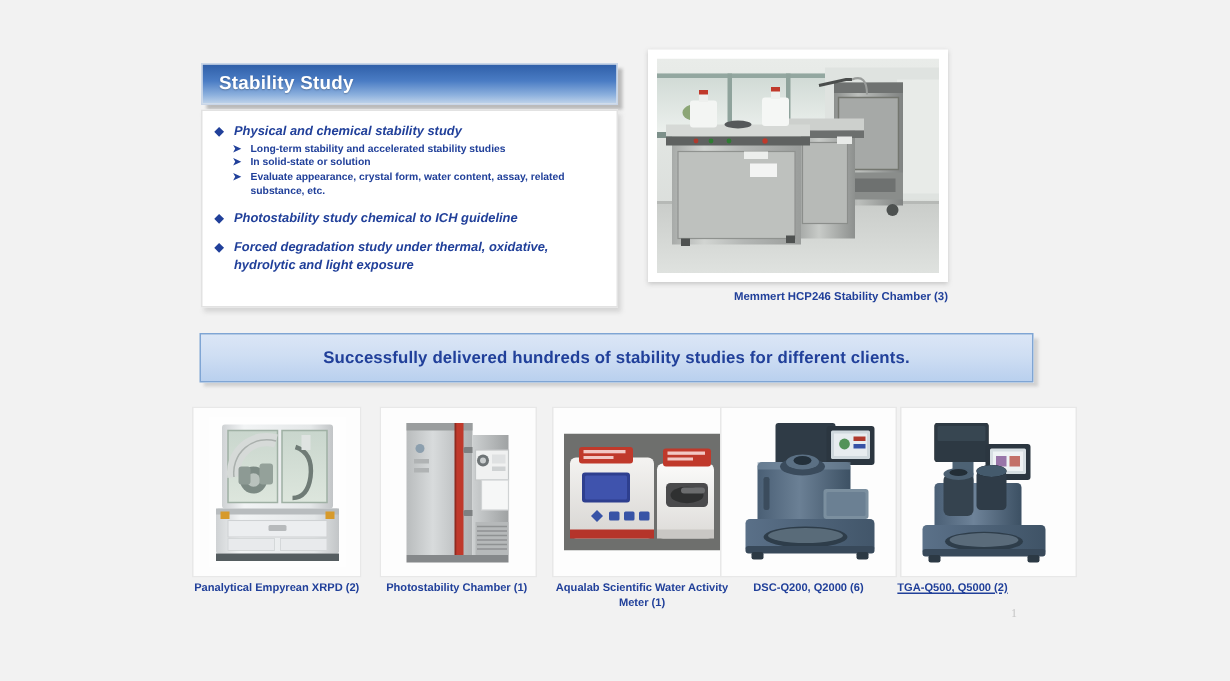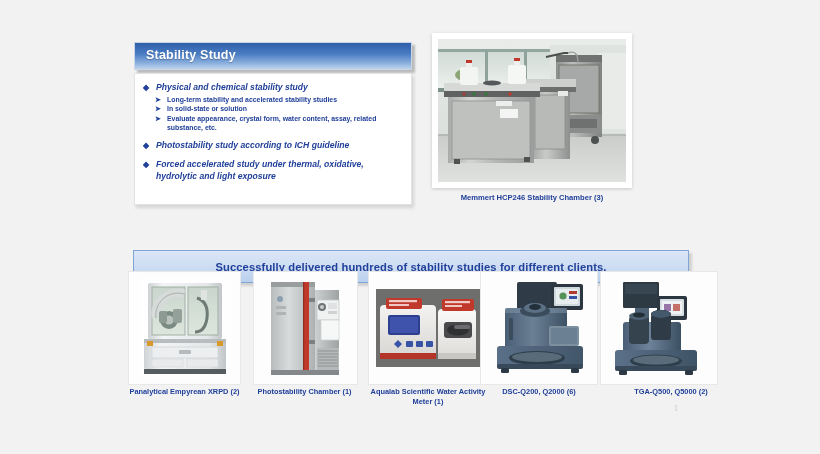--- a/index.html
+++ b/index.html
@@ -55,31 +55,31 @@
 
   
   .photo-frame{
     position:absolute; left:432px; top:33px; width:200px; height:155px;
     background:#ffffff; padding:6px; box-sizing:border-box;
     box-shadow:0 1px 3px rgba(120,120,120,.35);
   }
   .lab-photo{width:100%;height:100%;display:block;}
   .photo-caption{
     position:absolute; left:432px; top:193px; width:200px;
-    text-align:center; color:#21409a; font-size:7.6px; font-weight:bold;
+    text-align:right; color:#21409a; font-size:7.6px; font-weight:bold;
   }
 
   
   .banner{
     position:absolute; left:133px; top:222px; width:556px; height:33px;
     background:linear-gradient(to bottom,#dbe6f6 0%,#cfdef3 45%,#b9d0ee 100%);
     border:1px solid #7fa5d4;
     box-shadow:3px 3px 2px rgba(150,150,150,.35);
     box-sizing:border-box;
-    display:flex; align-items:center; justify-content:center;margin-top:28px;
+    display:flex; align-items:center; justify-content:center;
   }
   .banner span{
     color:#21409a; font-size:11.2px; font-weight:bold; letter-spacing:.1px;
   }
 
   
   .strip{position:absolute; left:128px; top:271px; width:590px; height:120px;}
   .prod{
     position:absolute; top:0; height:114px;
     border:1px solid #e8e8e8; background:#fdfdfd; box-sizing:border-box;
@@ -124,28 +124,28 @@
 
         <div class="b2">
           <span class="gl">➤</span>
           <span class="tx">Evaluate appearance, crystal form, water content, assay, related substance, etc.</span>
         </div>
 
         <div class="gap"></div>
 
         <div class="b1">
           <span class="gl">◆</span>
-          <span class="tx">Photostability study according to ICH guideline</span>
+          <span class="tx">Photostability study chemical to ICH guideline</span>
         </div>
 
         <div class="gap"></div>
 
         <div class="b1">
           <span class="gl">◆</span>
-          <span class="tx">Forced accelerated study under thermal, oxidative, hydrolytic and light exposure</span>
+          <span class="tx">Forced degradation study under thermal, oxidative, hydrolytic and light exposure</span>
         </div>
 
       </div>
     </div>
   </div>
 
   <div class="photo-frame">
     <svg class="lab-photo" viewBox="0 0 188 143" preserveAspectRatio="none">
       <defs>
         <linearGradient id="wallg" x1="0" y1="0" x2="0" y2="1">
@@ -479,19 +479,19 @@
         <ellipse cx="52" cy="36" rx="10" ry="4" fill="#445a6c"></ellipse>
 
         <rect x="6" y="72" width="82" height="20" rx="3" fill="url(#tga2)"></rect>
         <ellipse cx="47" cy="83" rx="26" ry="6.5" fill="#2e3d4a"></ellipse>
         <ellipse cx="47" cy="82" rx="23" ry="4.6" fill="#90a4b5" opacity=".45"></ellipse>
         <rect x="6" y="88" width="82" height="5" rx="2" fill="#38495a"></rect>
         <rect x="10" y="92" width="8" height="5" rx="1.5" fill="#2c3944"></rect>
         <rect x="76" y="92" width="8" height="5" rx="1.5" fill="#2c3944"></rect>
       </svg>
     </div>
-    <div class="cap" style="left:484px;width:118px;">TGA-Q500, Q5000 (2)</div>
+    <div class="cap" style="left:448px;width:118px;text-decoration:underline;">TGA-Q500, Q5000 (2)</div>
 
   </div>
 
   <div class="pagenum">1</div>
 
 </div>
 
 </body></html>

